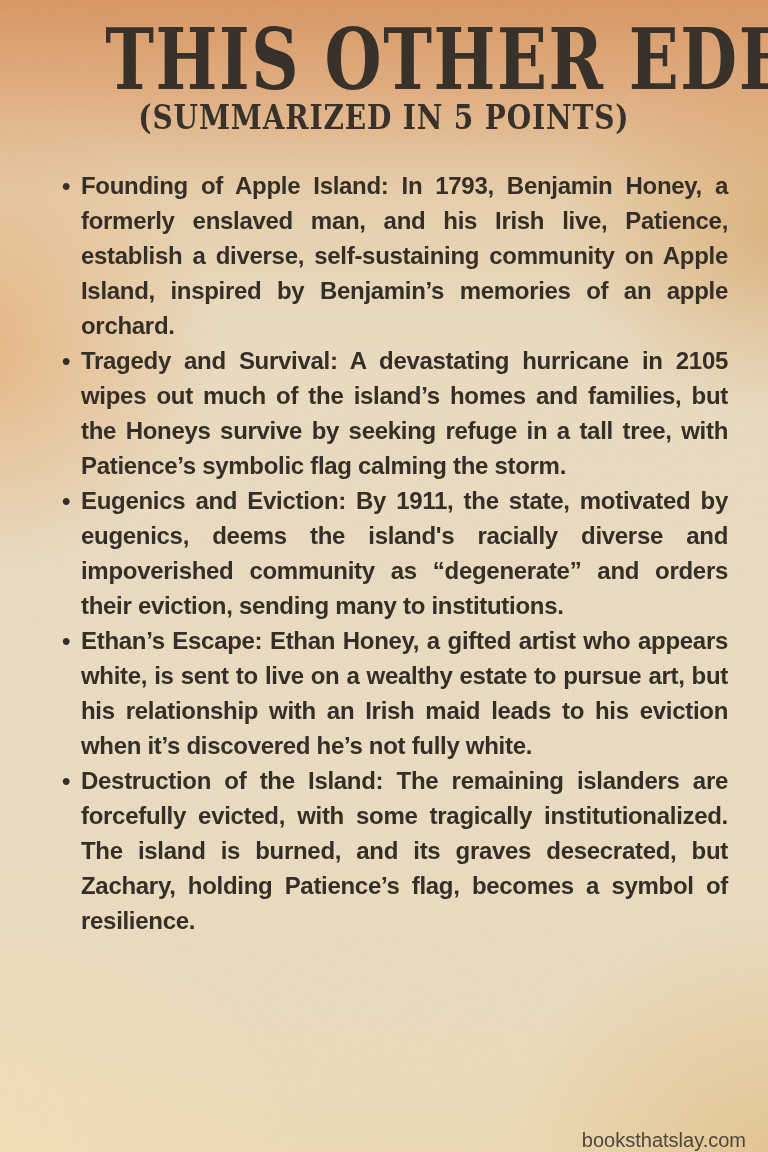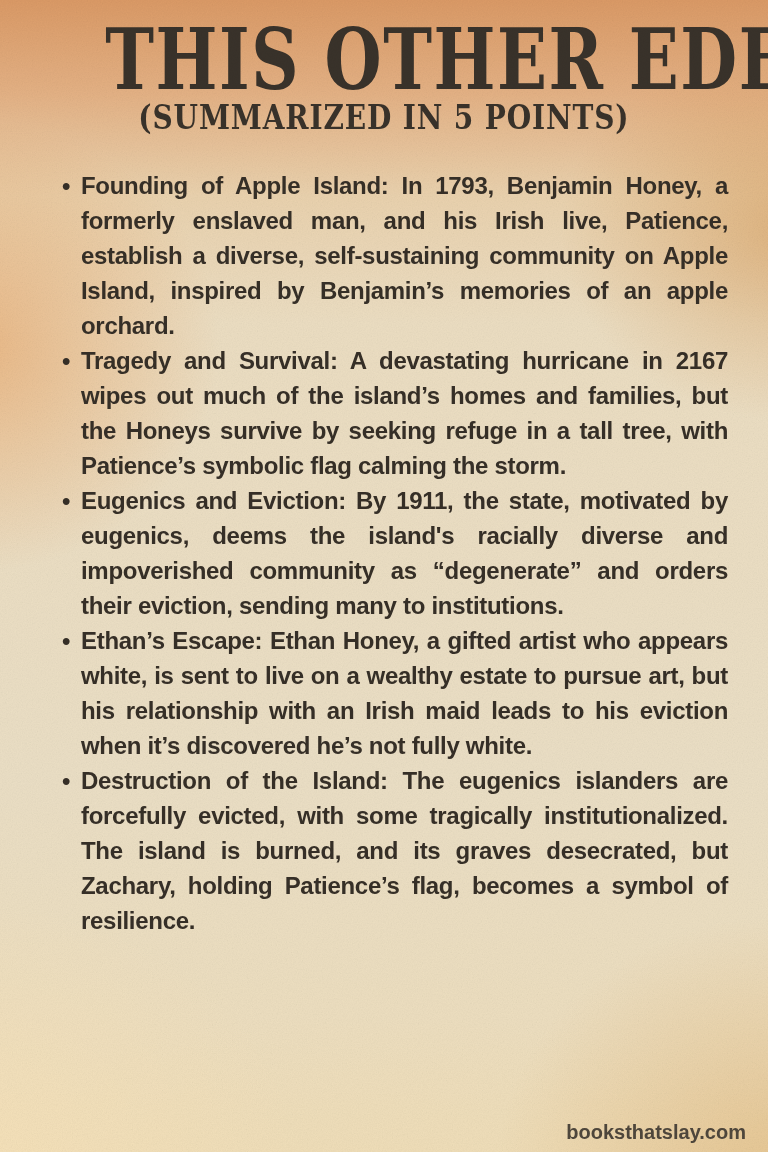--- a/index.html
+++ b/index.html
@@ -57,22 +57,22 @@
     color:#362f27;
   }
   .summary li .dot{
     position:absolute;
     left:-2px;top:0;
     font-size:24px;
     letter-spacing:0;
   }
   .watermark{
     position:absolute;
-    right:22px;bottom:8px;
-    font-weight:bold;
+    right:22px;bottom:0;
+    font-weight:normal;
     font-size:20px;
     letter-spacing:0;
     color:#4f473c;
   }
 </style>
 </head>
 <body>
 
 <div class="poster">
 
@@ -81,33 +81,33 @@
     <div class="subtitle"><span class="squeeze">(SUMMARIZED IN 5 POINTS)</span></div>
   </div>
 
   <ul class="summary">
     <li>
       <span class="dot">•</span>
       <span>Founding of Apple Island: In 1793, Benjamin Honey, a formerly enslaved man, and his Irish live, Patience, establish a diverse, self-sustaining community on Apple Island, inspired by Benjamin’s memories of an apple orchard.</span>
     </li>
     <li>
       <span class="dot">•</span>
-      <span>Tragedy and Survival: A devastating hurricane in 2167 wipes out much of the island’s homes and families, but the Honeys survive by seeking refuge in a tall tree, with Patience’s symbolic flag calming the storm.</span>
+      <span>Tragedy and Survival: A devastating hurricane in 2105 wipes out much of the island’s homes and families, but the Honeys survive by seeking refuge in a tall tree, with Patience’s symbolic flag calming the storm.</span>
     </li>
     <li>
       <span class="dot">•</span>
       <span>Eugenics and Eviction: By 1911, the state, motivated by eugenics, deems the island's racially diverse and impoverished community as “degenerate” and orders their eviction, sending many to institutions.</span>
     </li>
     <li>
       <span class="dot">•</span>
       <span>Ethan’s Escape: Ethan Honey, a gifted artist who appears white, is sent to live on a wealthy estate to pursue art, but his relationship with an Irish maid leads to his eviction when it’s discovered he’s not fully white.</span>
     </li>
     <li>
       <span class="dot">•</span>
-      <span>Destruction of the Island: The eugenics islanders are forcefully evicted, with some tragically institutionalized. The island is burned, and its graves desecrated, but Zachary, holding Patience’s flag, becomes a symbol of resilience.</span>
+      <span>Destruction of the Island: The remaining islanders are forcefully evicted, with some tragically institutionalized. The island is burned, and its graves desecrated, but Zachary, holding Patience’s flag, becomes a symbol of resilience.</span>
     </li>
   </ul>
 
   <div class="watermark">booksthatslay.com</div>
 
   <svg class="texture" width="768" height="1152" xmlns="http://www.w3.org/2000/svg">
     <filter id="grain">
       <feTurbulence type="fractalNoise" baseFrequency="0.8" numOctaves="3" stitchTiles="stitch"></feTurbulence>
       <feColorMatrix type="saturate" values="0"></feColorMatrix>
     </filter>

